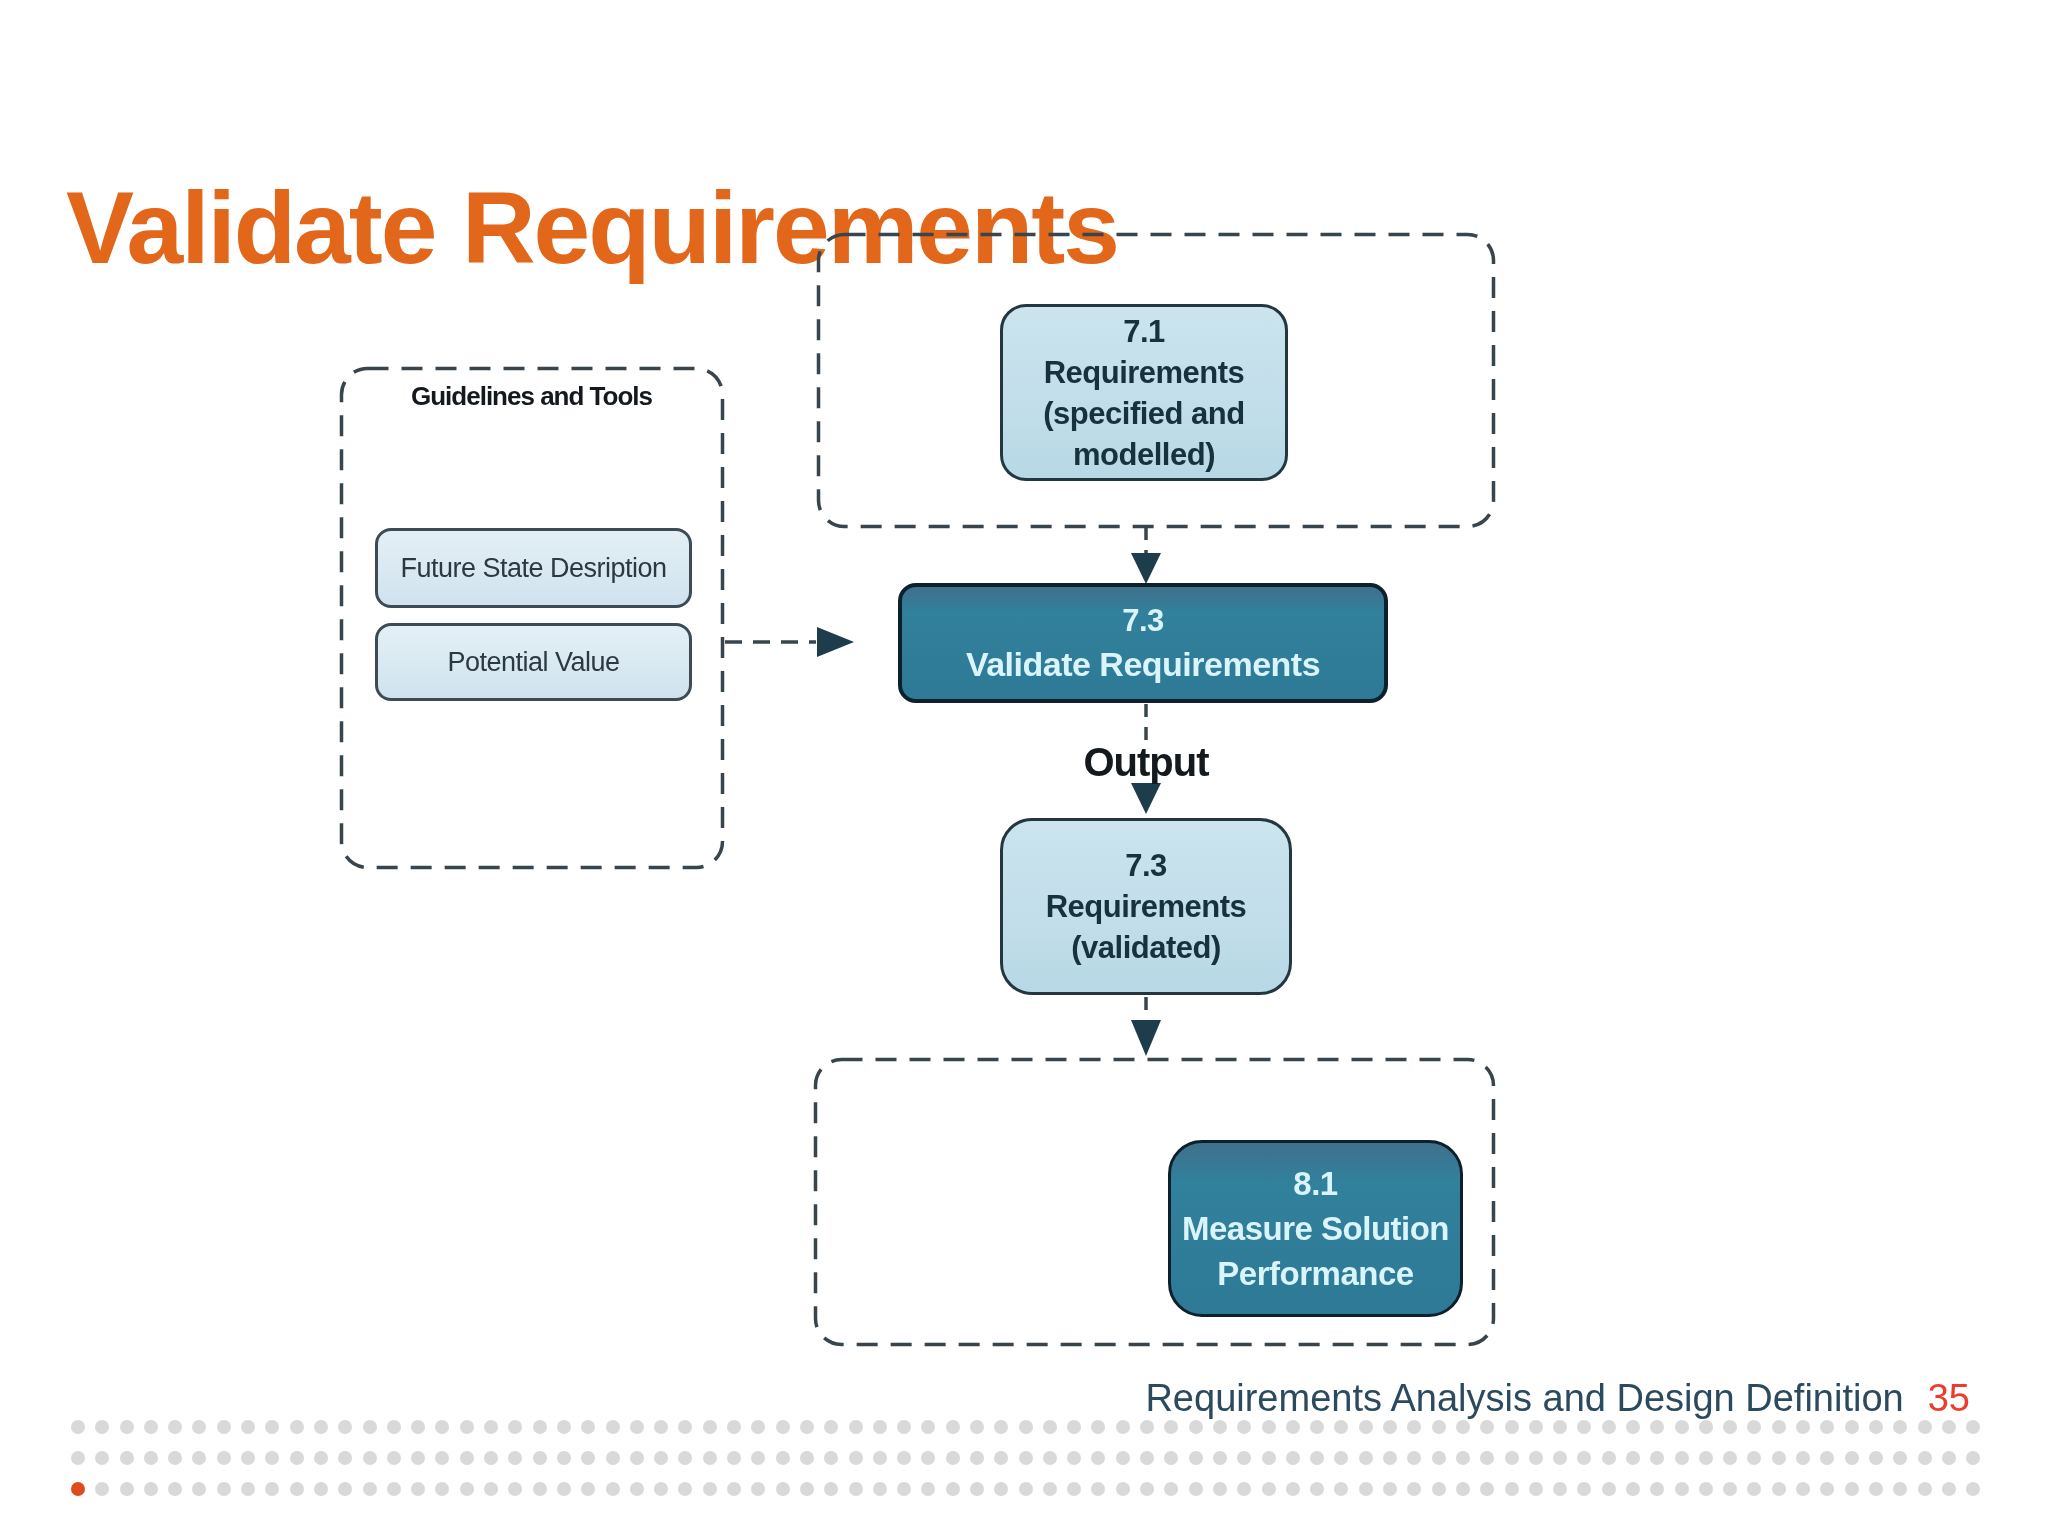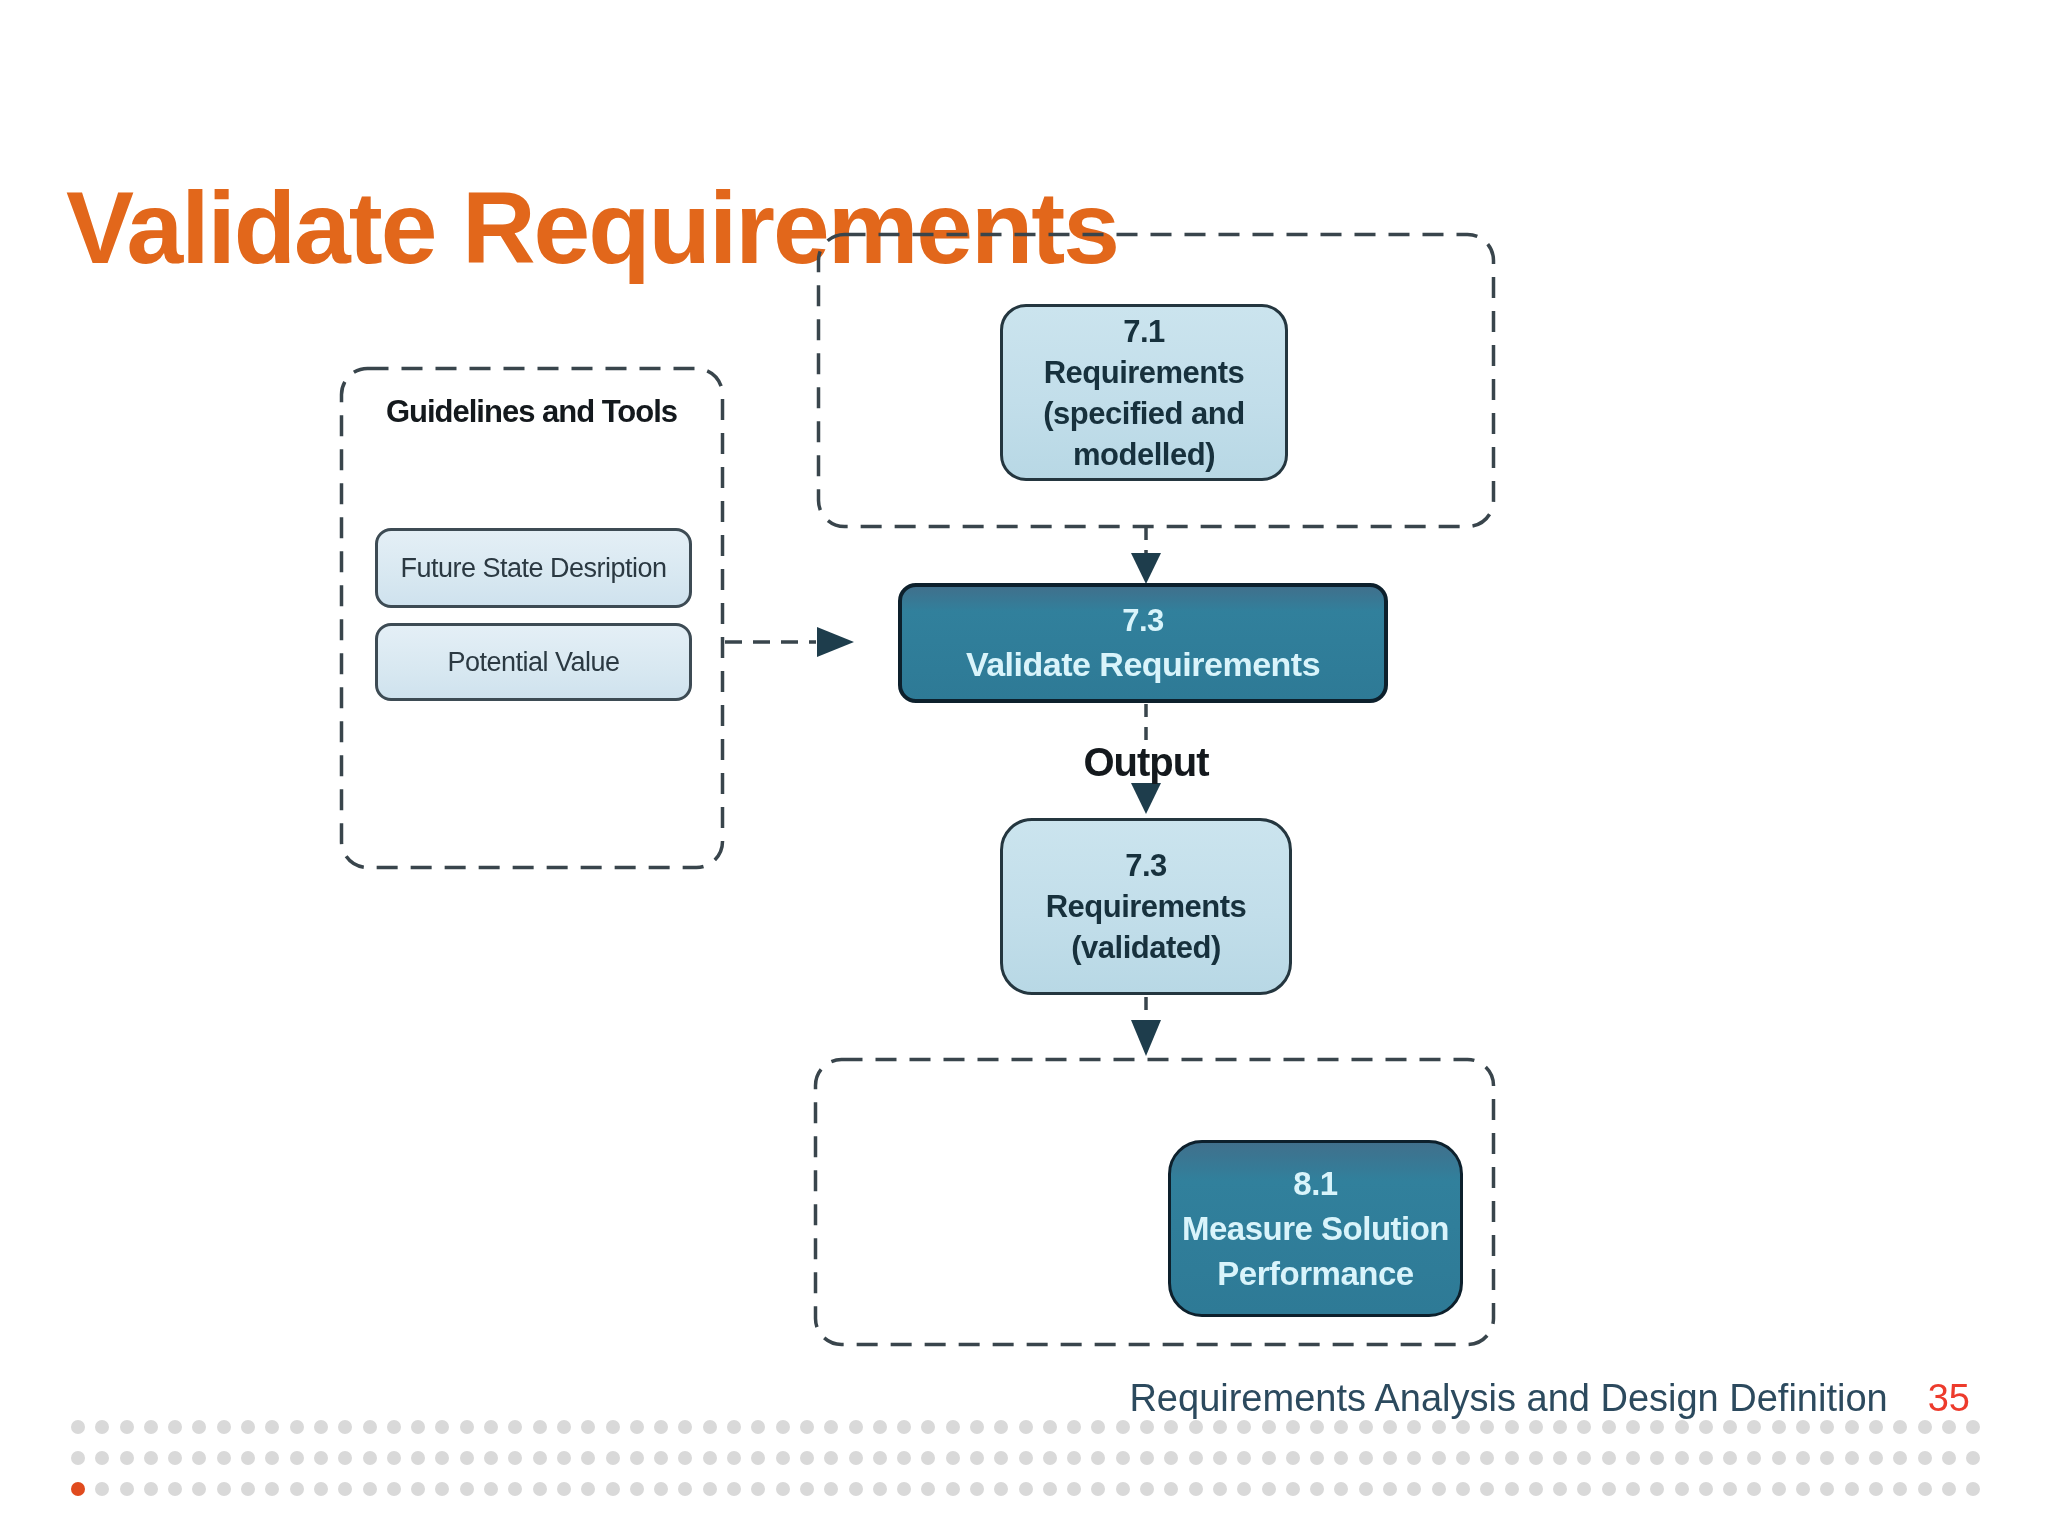--- a/index.html
+++ b/index.html
@@ -34,21 +34,21 @@
   .node-teal .ln{font-size:33px;line-height:45px;}
   .node-teal.big-rad{border-radius:34px;border-width:3px;}
 
   
   .g-item{background:linear-gradient(180deg,#e4eff6 0%,#d8e8f1 60%,#cfe2ee 100%);
           border:3px solid #3D4B54;border-radius:16px;
           display:flex;justify-content:center;align-items:center;
           font-size:27px;color:#2B3942;letter-spacing:-0.5px;}
 
   
-  .footer{position:absolute;top:1377px;right:78px;display:flex;align-items:baseline;gap:40px;margin-left:32px;}
+  .footer{position:absolute;top:1377px;right:78px;display:flex;align-items:baseline;gap:24px;margin-left:32px;}
   .footer .caption{font-size:38px;color:#2C4A5E;}
   .footer .page{font-size:38px;color:#ED3B2C;}
 
   
   .dot-grid{position:absolute;left:71px;top:1420px;}
   .dot-row{display:flex;gap:10.3px;height:14px;margin-bottom:17px;}
   .dot{width:14px;height:14px;border-radius:50%;background:#D9D9D9;flex:0 0 auto;}
   .dot.accent{background:#E04B1E;}
 </style>
 </head>
@@ -67,21 +67,21 @@
     <path d="M1146 704 V 741" stroke="#39454C" stroke-width="3.5" stroke-dasharray="13 10"></path>
     <path d="M1146 997 V 1019" stroke="#39454C" stroke-width="3.5" stroke-dasharray="13 10"></path>
     <path d="M725 642 H 816" stroke="#39454C" stroke-width="3.5" stroke-dasharray="17 11"></path>
 
     <polygon points="1131,553 1161,553 1146,584" fill="#1E3D4C"></polygon>
     <polygon points="817,627 817,657 854,642" fill="#1E3D4C"></polygon>
     <polygon points="1131,783 1161,783 1146,814" fill="#1E3D4C"></polygon>
     <polygon points="1131,1020 1161,1020 1146,1056" fill="#1E3D4C"></polygon>
   </svg>
 
-  <div class="abs group-label" style="left:341px;top:394px;width:381px;font-size:31px;">Guidelines and Tools</div>
+  <div class="abs group-label" style="left:341px;top:381px;width:381px;font-size:26px;">Guidelines and Tools</div>
   <div class="abs g-item" style="left:375px;top:528px;width:317px;height:80px;">Future State Desription</div>
   <div class="abs g-item" style="left:375px;top:623px;width:317px;height:78px;">Potential Value</div>
 
   <div class="abs node-light" style="left:1000px;top:304px;width:288px;height:177px;">
     <div class="ln">7.1</div>
     <div class="ln">Requirements</div>
     <div class="ln">(specified and</div>
     <div class="ln">modelled)</div>
   </div>
 

